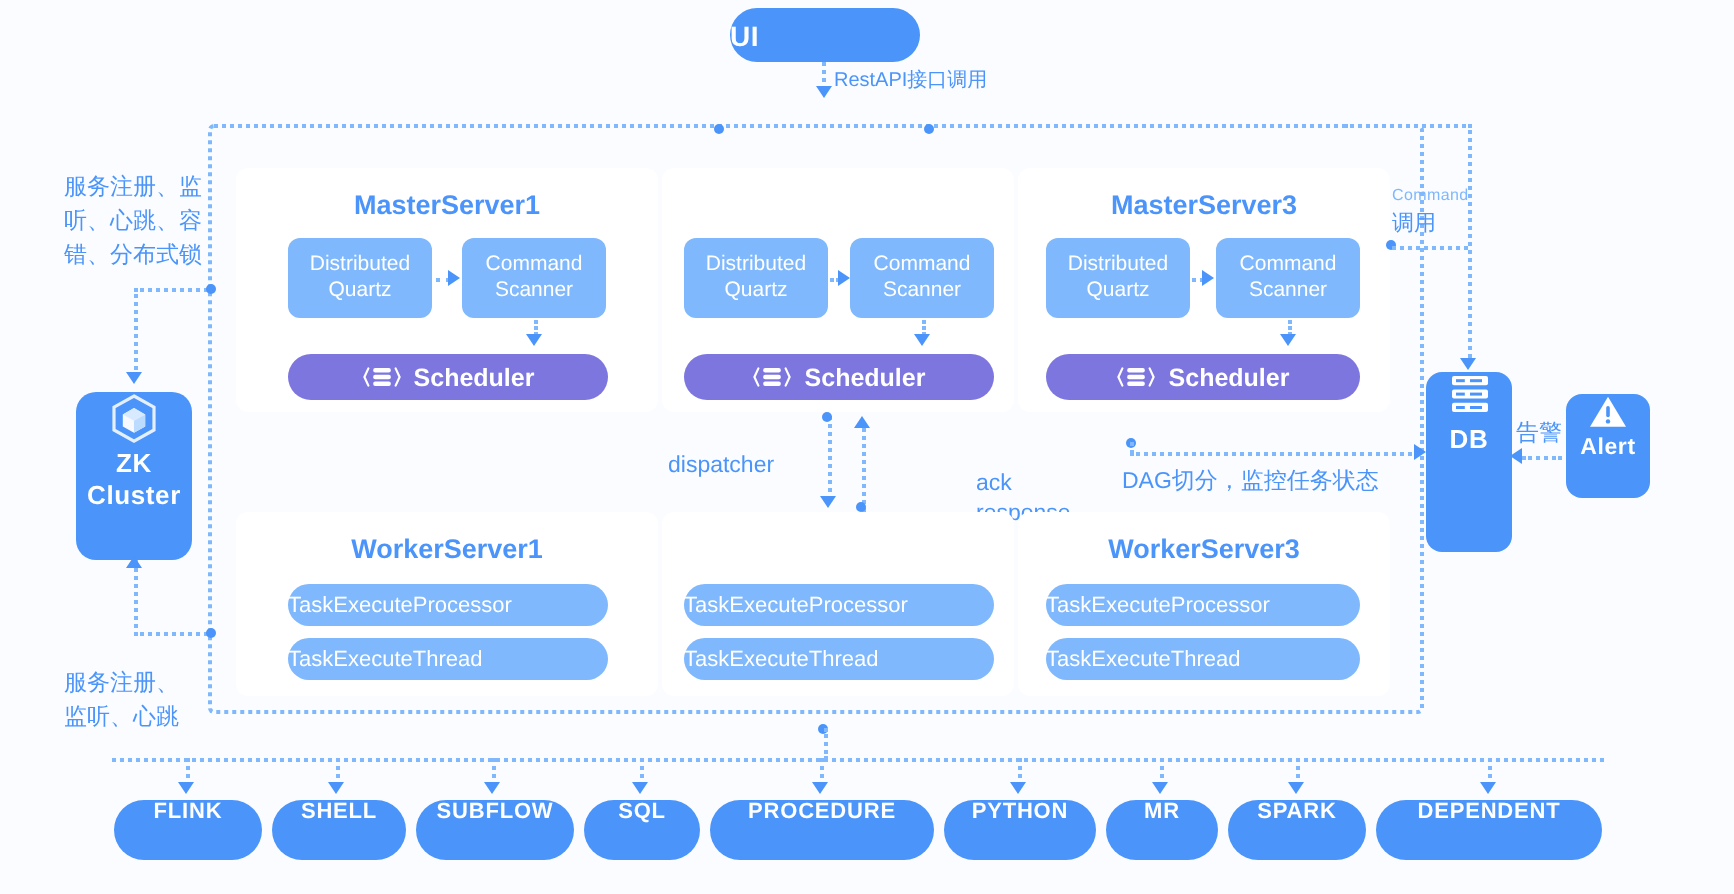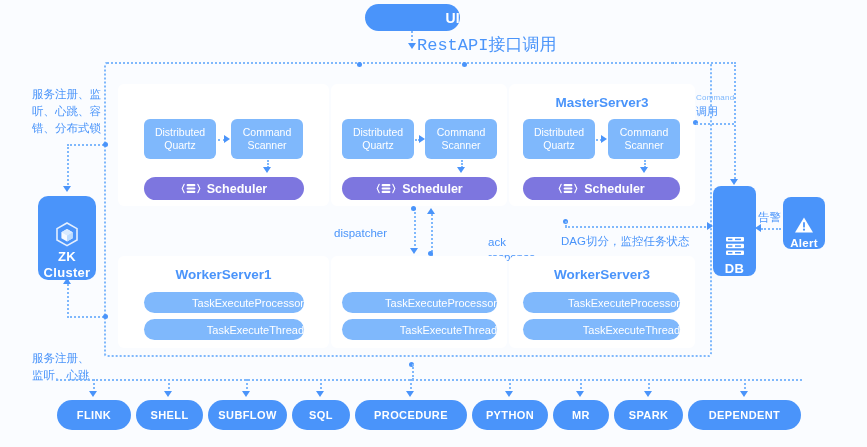--- a/index.html
+++ b/index.html
@@ -6,34 +6,33 @@
   body{
     width:867px;height:447px;overflow:hidden;
     background:#fafcff;
     font-family:"Liberation Sans","DejaVu Sans",sans-serif;
     -webkit-font-smoothing:antialiased;
   }
   #stage{position:relative;width:867px;height:447px;}
 
   
   .pill{
-    position:absolute;display:flex;align-items:center;justify-content:flex-end;
+    position:absolute;display:flex;align-items:center;justify-content:flex-start;
     color:#fff;font-weight:bold;letter-spacing:.3px;
     box-sizing:border-box;
   }
   .blue{background:#4a94fa;}
 
   
   .ui-node{left:365px;top:4px;width:95px;height:27px;border-radius:14px;font-size:14px;}
   .api-node{left:365px;top:66px;width:95px;height:27px;border-radius:14px;font-size:14px;gap:5px;margin-top:39px;}
 
   .restapi-label{
-    position:absolute;left:417px;top:33px;font-size:17px;color:#4a94fa;
+    position:absolute;left:417px;top:33px;font-size:10px;color:#4a94fa;
     white-space:nowrap;
-    font-family:Liberation Mono, monospace;
   }
 
   
   .frame{
     position:absolute;left:104px;top:62px;width:608px;height:295px;
     border:2px dotted #7fb8fc;border-radius:3px;box-sizing:border-box;
     background:transparent;
   }
 
   
@@ -56,21 +55,21 @@
   .sched{
     position:absolute;height:23px;border-radius:12px;background:#7d76df;
     color:#fff;font-size:12.5px;font-weight:bold;
     display:flex;align-items:center;justify-content:center;gap:6px;
   }
 
   
   .wpill{
     position:absolute;height:21px;border-radius:11px;background:#7fb8fc;
     color:#fff;font-size:11px;font-weight:normal;
-    display:flex;align-items:center;justify-content:flex-end;
+    display:flex;align-items:center;justify-content:flex-start;
   }
 
   
   .zk{
     left:38px;top:196px;width:58px;height:84px;border-radius:10px;background:#4a94fa;
     flex-direction:column;gap:1px;font-size:13px;
   }
   .db{
     left:713px;top:186px;width:43px;height:90px;border-radius:8px;background:#4a94fa;
     flex-direction:column;gap:4px;font-size:13px;
@@ -94,21 +93,21 @@
     letter-spacing:.2px;
   }
   .cmd-cn{
     position:absolute;color:#4a94fa;font-size:11px;left:696px;top:104px;
   }
 
   
   .task{
     position:absolute;top:400px;height:30px;border-radius:15px;background:#4a94fa;
     color:#fff;font-size:11px;font-weight:bold;letter-spacing:.4px;
-    display:flex;align-items:center;justify-content:center;
+    display:flex;justify-content:center;
   }
 
   
   .vline{position:absolute;border-left:2px dotted #7fb8fc;}
   .hline{position:absolute;border-top:2px dotted #7fb8fc;}
   .dot{position:absolute;width:5px;height:5px;border-radius:50%;background:#4a94fa;}
   .arrow-d{position:absolute;width:0;height:0;border-left:4px solid transparent;border-right:4px solid transparent;border-top:6px solid #4a94fa;}
   .arrow-r{position:absolute;width:0;height:0;border-top:4px solid transparent;border-bottom:4px solid transparent;border-left:6px solid #4a94fa;}
   .arrow-l{position:absolute;width:0;height:0;border-top:4px solid transparent;border-bottom:4px solid transparent;border-right:6px solid #4a94fa;}
   .arrow-u{position:absolute;width:0;height:0;border-left:4px solid transparent;border-right:4px solid transparent;border-bottom:6px solid #4a94fa;}
@@ -154,34 +153,35 @@
         <path d="M13 14.4 L18.6 11.2 L18.6 17.2 L13 20.4 Z" fill="#bcdcff"></path>
       </svg>
     </span>
     <span>ZK</span>
     <span>Cluster</span>
   </div>
 
   <div class="cn-label" style="left:32px;top:86px;width:74px;">服务注册、监
 听、心跳、容
 错、分布式锁</div>
-  <div class="cn-label" style="left:32px;top:334px;width:74px;margin-top:16px;">服务注册、
+  <div class="cn-label" style="left:32px;top:334px;width:74px;">服务注册、
 监听、心跳</div>
 
   <div class="hline" style="left:67px;top:144px;width:40px;"></div>
   <div class="vline" style="left:67px;top:144px;height:45px;"></div>
   <div class="arrow-d" style="left:63px;top:186px;"></div>
   <div class="dot" style="left:103px;top:142px;"></div>
 
   <div class="vline" style="left:67px;top:280px;height:38px;"></div>
   <div class="hline" style="left:67px;top:316px;width:40px;"></div>
   <div class="arrow-u" style="left:63px;top:278px;"></div>
   <div class="dot" style="left:103px;top:314px;"></div>
 
   <div class="card" style="left:118px;top:84px;width:211px;height:122px;">
+    <div class="card-title">MasterServer1</div>
     <div class="mbox" style="left:26px;top:35px;">
       <span style="white-space:pre-line;">Distributed
 Quartz</span>
     </div>
     <div class="mbox" style="left:113px;top:35px;">
       <span style="white-space:pre-line;">Command
 Scanner</span>
     </div>
     <div class="hline" style="left:100px;top:55px;width:7px;"></div>
     <div class="arrow-r" style="left:106px;top:51px;"></div>

